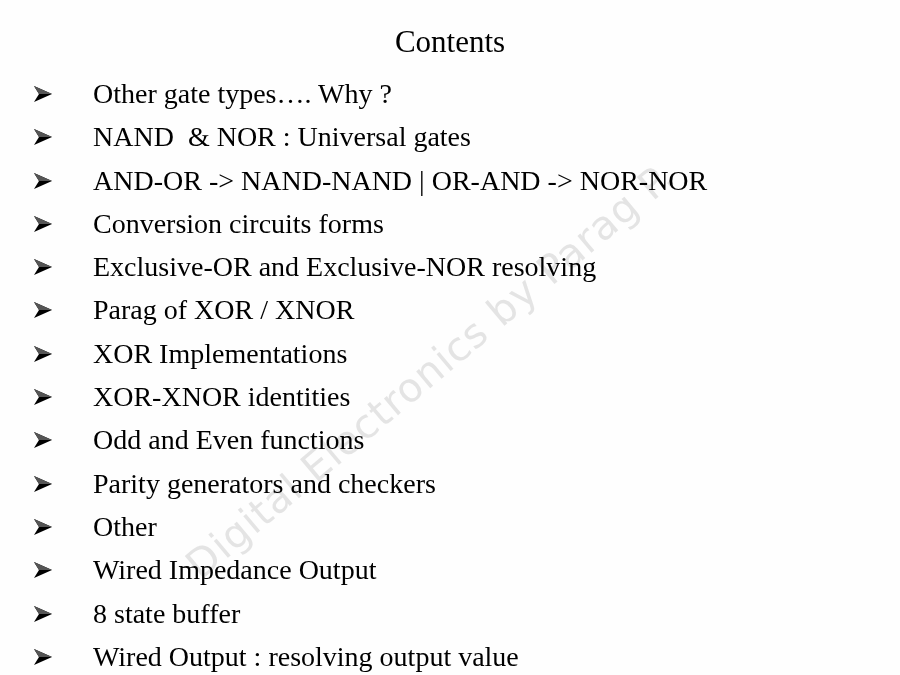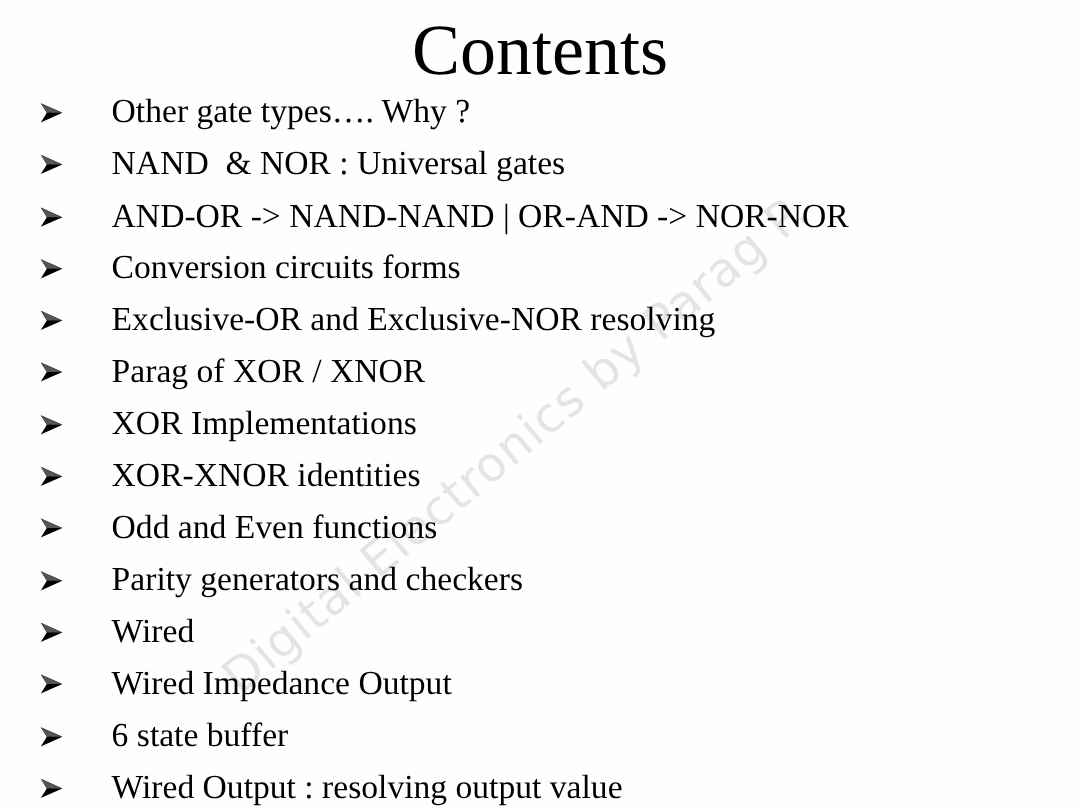--- a/index.html
+++ b/index.html
@@ -20,21 +20,21 @@
       left: 0; top: 0;
       width: 900px; height: 675px;
       background: #fefefe;
     }
     .title {
       position: absolute;
       left: 0;
       top: 14px;
       width: 900px;
       text-align: center;
-      font-size: 60px;
+      font-size: 31px;
       line-height: 56px;
       color: #000000;
     }
     .list {
       position: absolute;
       left: 0;
       top: 72px;
       margin: 0;
       padding: 0;
       list-style: none;
@@ -149,35 +149,35 @@
           <path d="M1 1 L19 9 L1 17 L6 9 Z" fill="#000"></path>
           <path d="M1 1 L19 9 L6 9 Z" fill="#555"></path>
         </svg>
       <span class="item-text">Parity generators and checkers</span>
     </li>
     <li class="item">
       <svg class="bullet" viewBox="0 0 20 18">
           <path d="M1 1 L19 9 L1 17 L6 9 Z" fill="#000"></path>
           <path d="M1 1 L19 9 L6 9 Z" fill="#555"></path>
         </svg>
-      <span class="item-text">Wired</span>
+      <span class="item-text">Other</span>
     </li>
     <li class="item">
       <svg class="bullet" viewBox="0 0 20 18">
           <path d="M1 1 L19 9 L1 17 L6 9 Z" fill="#000"></path>
           <path d="M1 1 L19 9 L6 9 Z" fill="#555"></path>
         </svg>
       <span class="item-text">Wired Impedance Output</span>
     </li>
     <li class="item">
       <svg class="bullet" viewBox="0 0 20 18">
           <path d="M1 1 L19 9 L1 17 L6 9 Z" fill="#000"></path>
           <path d="M1 1 L19 9 L6 9 Z" fill="#555"></path>
         </svg>
-      <span class="item-text">6 state buffer</span>
+      <span class="item-text">8 state buffer</span>
     </li>
     <li class="item">
       <svg class="bullet" viewBox="0 0 20 18">
           <path d="M1 1 L19 9 L1 17 L6 9 Z" fill="#000"></path>
           <path d="M1 1 L19 9 L6 9 Z" fill="#555"></path>
         </svg>
       <span class="item-text">Wired Output : resolving output value</span>
     </li>
   </ul>
 </div>

